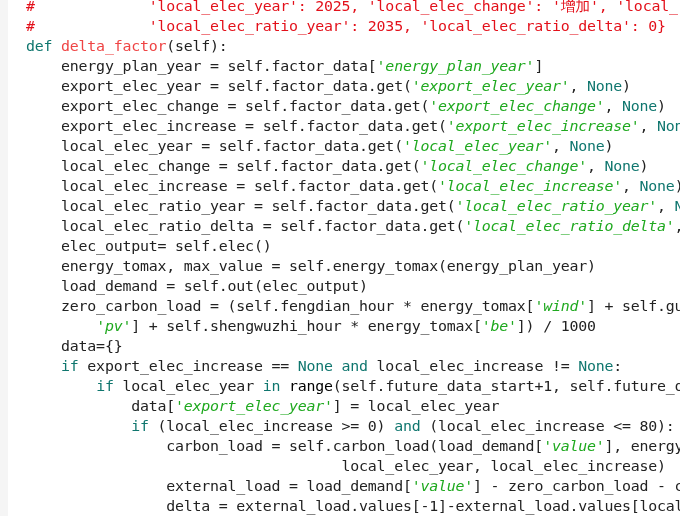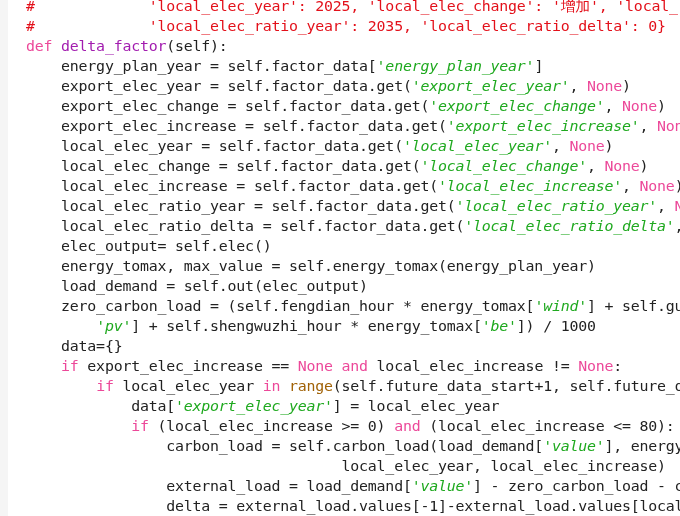--- a/index.html
+++ b/index.html
@@ -16,24 +16,24 @@
     background: #f5f5f5;
   }
   .code {
     position: absolute; left: 26px; top: -4px;
     font-family: "DejaVu Sans Mono", "Liberation Mono", monospace;
     font-size: 14.9px; line-height: 20px; color: #222222;
     white-space: pre; letter-spacing: -0.2px;
   }
   .line { height: 20px; white-space: pre; }
   .cm { color: #e3101a; }
-  .kw { color: #ec4899; }
-  .fn { color: #a21caf; }
+  .kw { color: #0f766e; }
+  .fn { color: #ef4444; }
   .st { color: #1fa91f; font-style: italic; }
-  .bi { color: #a16207; }
+  .bi { color: #000000; }
 </style>
 </head>
 <body>
 
 <div class="editor">
   <div class="gutter"></div>
   <div class="code" id="code"><div class="line"><span class="cm">#             'local_elec_year': 2025, 'local_elec_change': '增加', 'local_</span></div><div class="line"><span class="cm">#             'local_elec_ratio_year': 2035, 'local_elec_ratio_delta': 0}</span></div><div class="line"><span class="kw">def </span><span class="fn">delta_factor</span><span class="tx">(self):</span></div><div class="line"><span class="tx">    energy_plan_year = self.factor_data[</span><span class="st">'energy_plan_year'</span><span class="tx">]</span></div><div class="line"><span class="tx">    export_elec_year = self.factor_data.get(</span><span class="st">'export_elec_year'</span><span class="tx">, </span><span class="kw">None</span><span class="tx">)</span></div><div class="line"><span class="tx">    export_elec_change = self.factor_data.get(</span><span class="st">'export_elec_change'</span><span class="tx">, </span><span class="kw">None</span><span class="tx">)</span></div><div class="line"><span class="tx">    export_elec_increase = self.factor_data.get(</span><span class="st">'export_elec_increase'</span><span class="tx">, </span><span class="kw">None</span></div><div class="line"><span class="tx">    local_elec_year = self.factor_data.get(</span><span class="st">'local_elec_year'</span><span class="tx">, </span><span class="kw">None</span><span class="tx">)</span></div><div class="line"><span class="tx">    local_elec_change = self.factor_data.get(</span><span class="st">'local_elec_change'</span><span class="tx">, </span><span class="kw">None</span><span class="tx">)</span></div><div class="line"><span class="tx">    local_elec_increase = self.factor_data.get(</span><span class="st">'local_elec_increase'</span><span class="tx">, </span><span class="kw">None</span><span class="tx">)</span></div><div class="line"><span class="tx">    local_elec_ratio_year = self.factor_data.get(</span><span class="st">'local_elec_ratio_year'</span><span class="tx">, </span><span class="kw">None</span></div><div class="line"><span class="tx">    local_elec_ratio_delta = self.factor_data.get(</span><span class="st">'local_elec_ratio_delta'</span><span class="tx">, </span></div><div class="line"><span class="tx">    elec_output= self.elec()</span></div><div class="line"><span class="tx">    energy_tomax, max_value = self.energy_tomax(energy_plan_year)</span></div><div class="line"><span class="tx">    load_demand = self.out(elec_output)</span></div><div class="line"><span class="tx">    zero_carbon_load = (self.fengdian_hour * energy_tomax[</span><span class="st">'wind'</span><span class="tx">] + self.guangfu_hour * energy_tomax[</span></div><div class="line"><span class="tx">        </span><span class="st">'pv'</span><span class="tx">] + self.shengwuzhi_hour * energy_tomax[</span><span class="st">'be'</span><span class="tx">]) / 1000</span></div><div class="line"><span class="tx">    data={}</span></div><div class="line"><span class="tx">    </span><span class="kw">if</span><span class="tx"> export_elec_increase == </span><span class="kw">None</span><span class="tx"> </span><span class="kw">and</span><span class="tx"> local_elec_increase != </span><span class="kw">None</span><span class="tx">:</span></div><div class="line"><span class="tx">        </span><span class="kw">if</span><span class="tx"> local_elec_year </span><span class="kw">in</span><span class="tx"> </span><span class="bi">range</span><span class="tx">(self.future_data_start+1, self.future_data_end</span></div><div class="line"><span class="tx">            data[</span><span class="st">'export_elec_year'</span><span class="tx">] = local_elec_year</span></div><div class="line"><span class="tx">            </span><span class="kw">if</span><span class="tx"> (local_elec_increase &gt;= 0) </span><span class="kw">and</span><span class="tx"> (local_elec_increase &lt;= 80):</span></div><div class="line"><span class="tx">                carbon_load = self.carbon_load(load_demand[</span><span class="st">'value'</span><span class="tx">], energy_tomax,</span></div><div class="line"><span class="tx">                                    local_elec_year, local_elec_increase)</span></div><div class="line"><span class="tx">                external_load = load_demand[</span><span class="st">'value'</span><span class="tx">] - zero_carbon_load - carbon_load</span></div><div class="line"><span class="tx">                delta = external_load.values[-1]-external_load.values[local_elec_year</span></div></div>
 </div>
 
 </body></html>

